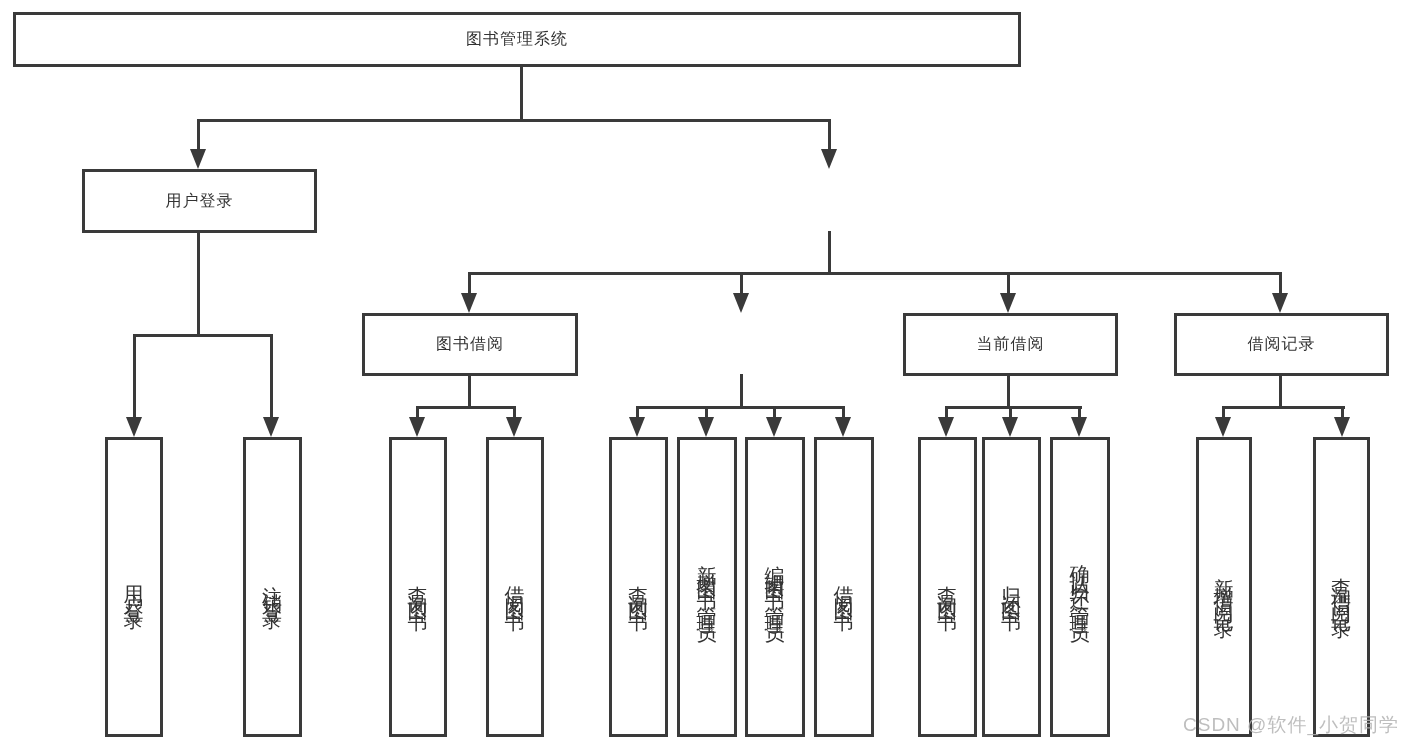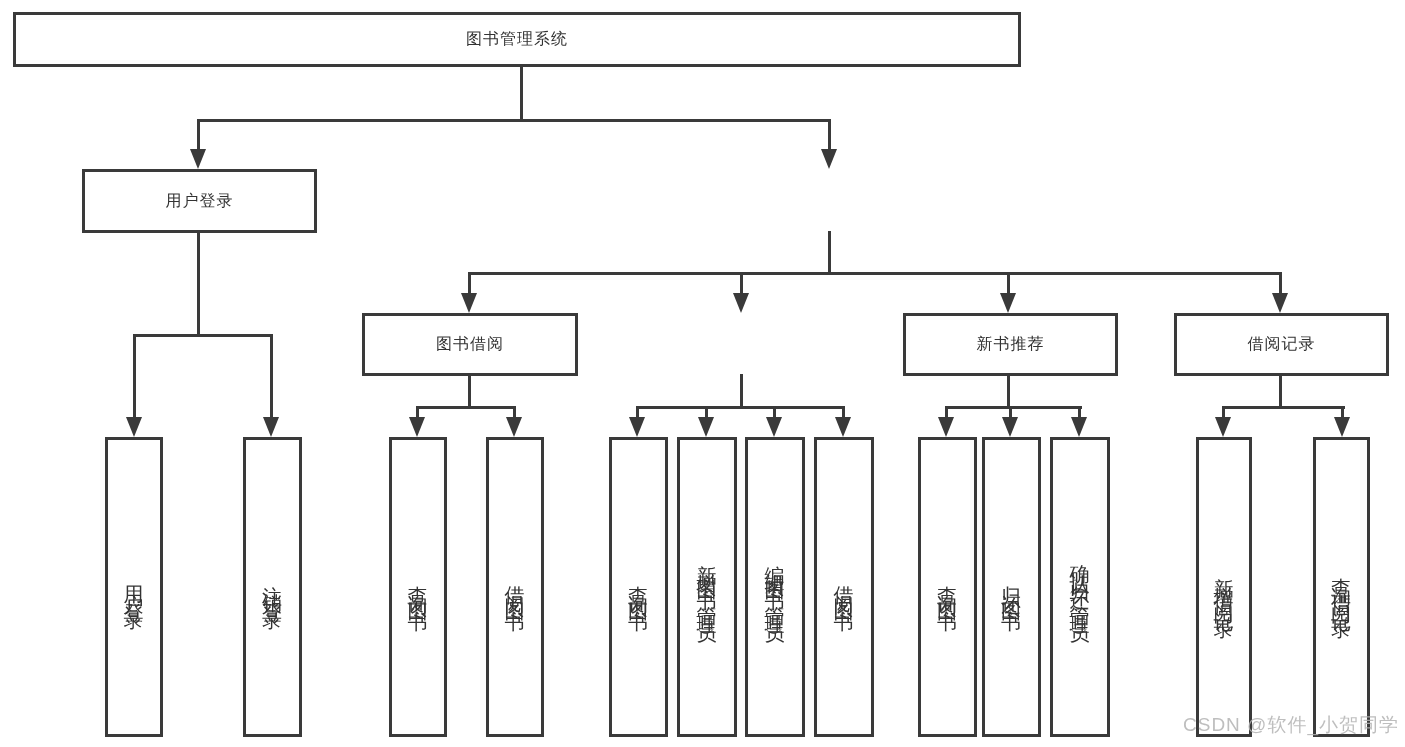--- a/index.html
+++ b/index.html
@@ -42,21 +42,21 @@
     <span class="hlabel">用户登录</span>
   </div>
 
 
   <div class="box" style="left:362px;top:313px;width:216px;height:63px;">
     <span class="hlabel">图书借阅</span>
   </div>
 
 
   <div class="box" style="left:903px;top:313px;width:215px;height:63px;">
-    <span class="hlabel">新书推荐</span>
+    <span class="hlabel">当前借阅</span>
   </div>
 
   <div class="box" style="left:1174px;top:313px;width:215px;height:63px;">
     <span class="hlabel">借阅记录</span>
   </div>
 
   <div class="box" style="left:105px;top:437px;width:58px;height:300px;">
     <span class="vlabel">用户登录</span>
   </div>
   <div class="box" style="left:243px;top:437px;width:59px;height:300px;">

